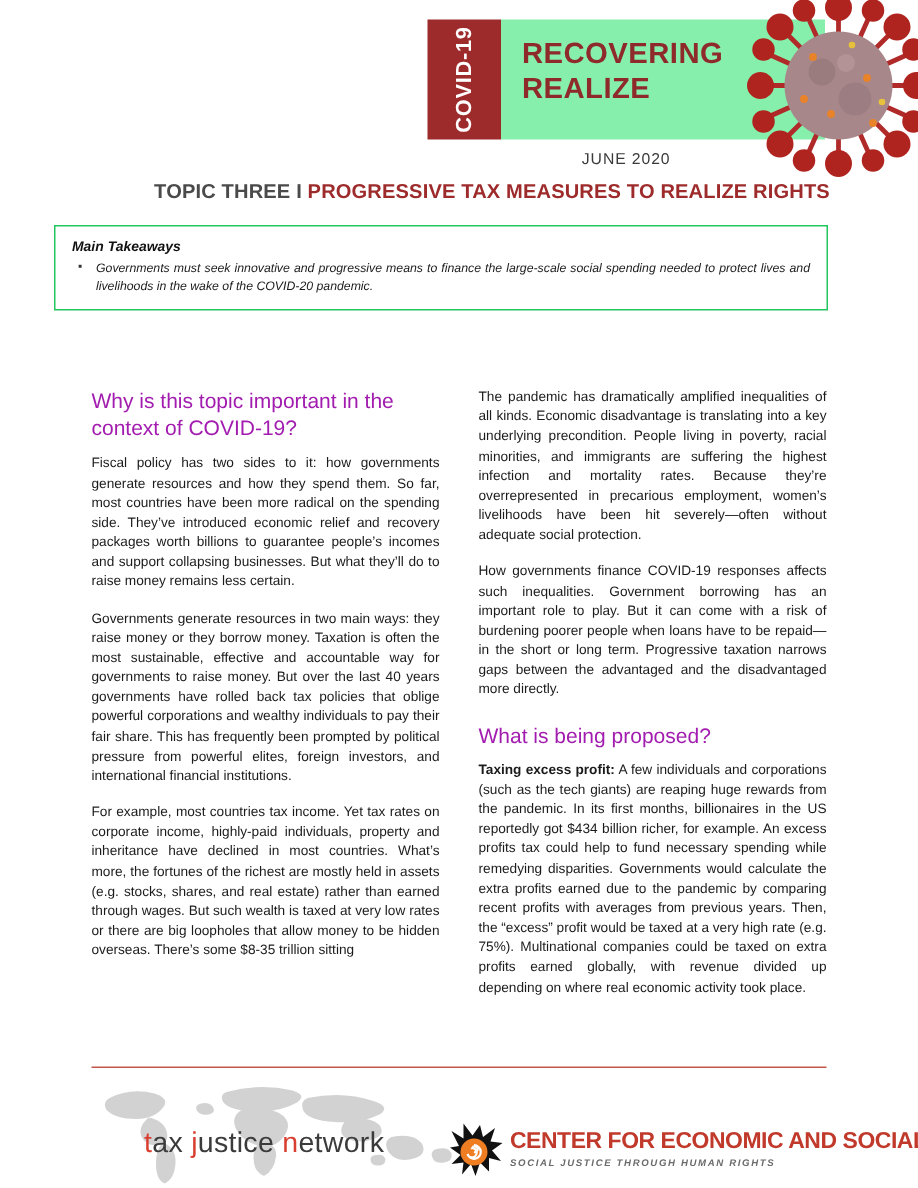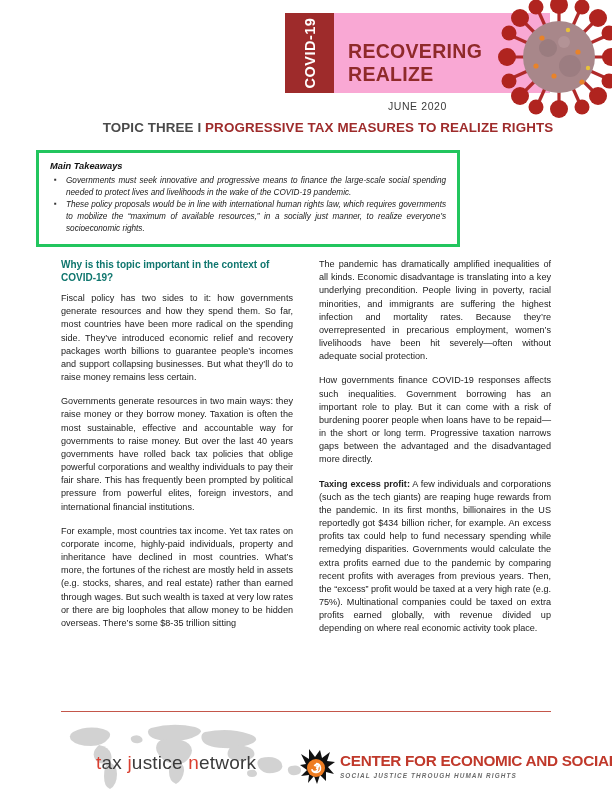--- a/index.html
+++ b/index.html
@@ -35,22 +35,22 @@
     transform: translate(-50%,-50%) rotate(-90deg);
     transform-origin: center center;
     white-space: nowrap;
     color: #ffffff;
     font-weight: bold;
     font-size: 14.5px;
     letter-spacing: 0.5px;
   }
   .banner-body {
     flex: 1 1 auto;
-    background: #f9a8d4;
-    padding: 27px 0 0 14px;
+    background: #86efac;
+    padding: 12px 0 0 14px;
   }
   .banner-title {
     color: #8f2a2a;
     font-weight: bold;
     font-size: 19.5px;
     line-height: 1.18;
     letter-spacing: 0.3px;
   }
   .virus {
     position: absolute;
@@ -79,22 +79,22 @@
     letter-spacing: 0.1px;
     padding-left: 44px;
   }
   .topic-prefix { color: #4a4a4a; }
   .topic-main { color: #9e2b2b; }
 
   
   .takeaways {
     position: absolute;
     left: 36px; top: 150px;
-    width: 424px;
-    border: 3px solid #22c55e;
+    width: 516px;
+    border: 1px solid #22c55e;
     padding: 8px 11px 9px 11px;
   }
   .takeaways-title {
     font-size: 9.3px;
     font-weight: bold;
     font-style: italic;
     color: #111;
     margin-bottom: 4px;
   }
   .takeaways ul {
@@ -121,23 +121,23 @@
   
   .col {
     position: absolute;
     top: 258px;
     width: 232px;
   }
   .col-left  { left: 61px; }
   .col-right { left: 319px; }
 
   .sec-head {
-    color: #0f766e;
-    font-weight: bold;
-    font-size: 10px;
+    color: #a21caf;
+    font-weight: normal;
+    font-size: 14px;
     line-height: 1.3;
     margin: 0 0 8px 0;
   }
   .col-right .sec-head { margin-top: 14px; }
 
   p.body {
     margin: 0 0 11px 0;
     font-size: 9.1px;
     line-height: 1.45;
     color: #1b1b1b;
@@ -274,35 +274,35 @@
 
   <div class="issue-date">JUNE 2020</div>
 
   <div class="topic-line">
     <span class="topic-prefix">TOPIC THREE I </span><span class="topic-main">PROGRESSIVE TAX MEASURES TO REALIZE RIGHTS</span>
   </div>
 
   <div class="takeaways">
     <div class="takeaways-title">Main Takeaways</div>
     <ul>
-      <li>Governments must seek innovative and progressive means to finance the large-scale social spending needed to protect lives and livelihoods in the wake of the COVID-19 pandemic.</li>
-      <li>These policy proposals would be in line with international human rights law, which requires governments to mobilize the “maximum of available resources,” in a socially just manner, to realize everyone’s socioeconomic rights.</li>
+      <li>Governments must seek innovative and progressive means to finance the large-scale social spending needed to protect lives and livelihoods in the wake of the COVID-20 pandemic.</li>
     </ul>
   </div>
 
   <div class="col col-left">
     <h2 class="sec-head">Why is this topic important in the context of COVID-19?</h2>
     <p class="body">Fiscal policy has two sides to it: how governments generate resources and how they spend them. So far, most countries have been more radical on the spending side. They’ve introduced economic relief and recovery packages worth billions to guarantee people’s incomes and support collapsing businesses. But what they’ll do to raise money remains less certain.</p>
     <p class="body">Governments generate resources in two main ways: they raise money or they borrow money. Taxation is often the most sustainable, effective and accountable way for governments to raise money. But over the last 40 years governments have rolled back tax policies that oblige powerful corporations and wealthy individuals to pay their fair share. This has frequently been prompted by political pressure from powerful elites, foreign investors, and international financial institutions.</p>
     <p class="body">For example, most countries tax income. Yet tax rates on corporate income, highly-paid individuals, property and inheritance have declined in most countries. What’s more, the fortunes of the richest are mostly held in assets (e.g. stocks, shares, and real estate) rather than earned through wages. But such wealth is taxed at very low rates or there are big loopholes that allow money to be hidden overseas. There’s some $8-35 trillion sitting</p>
   </div>
 
   <div class="col col-right">
     <p class="body">The pandemic has dramatically amplified inequalities of all kinds. Economic disadvantage is translating into a key underlying precondition. People living in poverty, racial minorities, and immigrants are suffering the highest infection and mortality rates. Because they’re overrepresented in precarious employment, women’s livelihoods have been hit severely—often without adequate social protection.</p>
     <p class="body">How governments finance COVID-19 responses affects such inequalities. Government borrowing has an important role to play. But it can come with a risk of burdening poorer people when loans have to be repaid—in the short or long term. Progressive taxation narrows gaps between the advantaged and the disadvantaged more directly.</p>
+    <h2 class="sec-head">What is being proposed?</h2>
     <p class="body"><span class="lead">Taxing excess profit:</span><span> A few individuals and corporations (such as the tech giants) are reaping huge rewards from the pandemic. In its first months, billionaires in the US reportedly got $434 billion richer, for example. An excess profits tax could help to fund necessary spending while remedying disparities. Governments would calculate the extra profits earned due to the pandemic by comparing recent profits with averages from previous years. Then, the “excess” profit would be taxed at a very high rate (e.g. 75%). Multinational companies could be taxed on extra profits earned globally, with revenue divided up depending on where real economic activity took place.</span></p>
   </div>
 
   <div class="footer-rule"></div>
 
   <svg class="worldmap" viewBox="0 0 280 72">
     <g fill="#cfcfcf">
       <path d="M18 14 q14 -7 30 -3 q10 3 6 9 q-6 8 -18 8 q-14 0 -20 -6 q-3 -5 2 -8 Z"></path>
       <path d="M44 27 q10 2 12 9 q2 7 -4 9 q-8 2 -12 -4 q-4 -7 4 -14 Z"></path>
       <path d="M54 44 q8 3 8 12 q0 11 -7 15 q-6 -2 -6 -13 q0 -11 5 -14 Z"></path>

